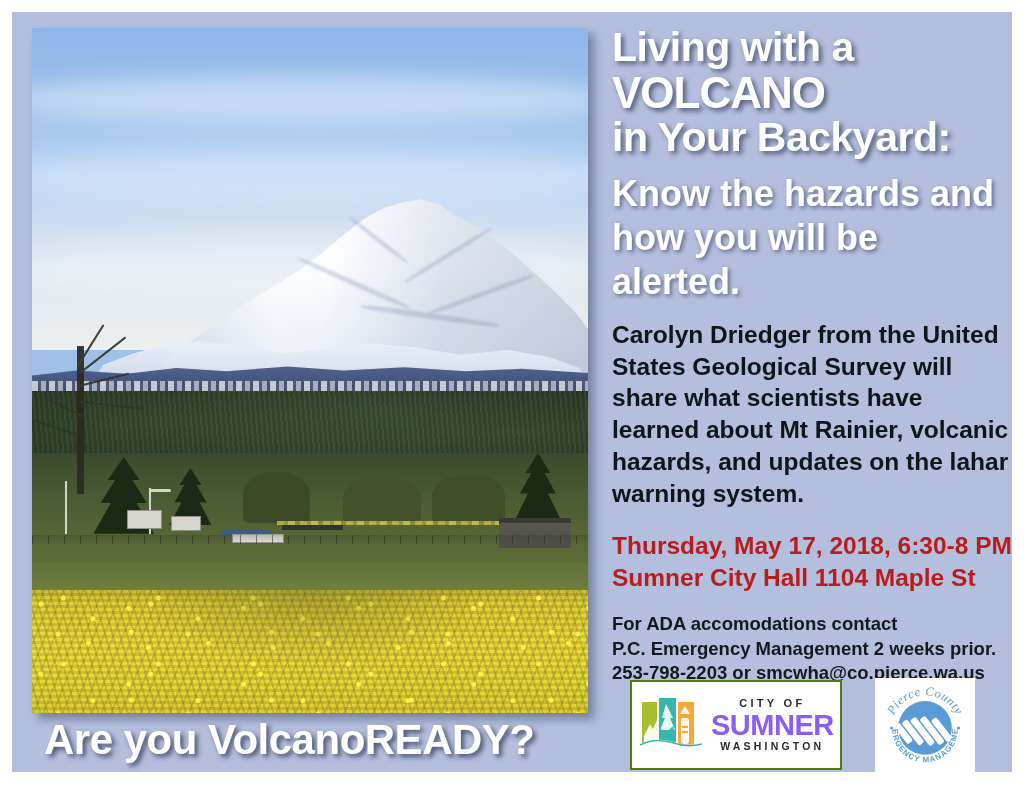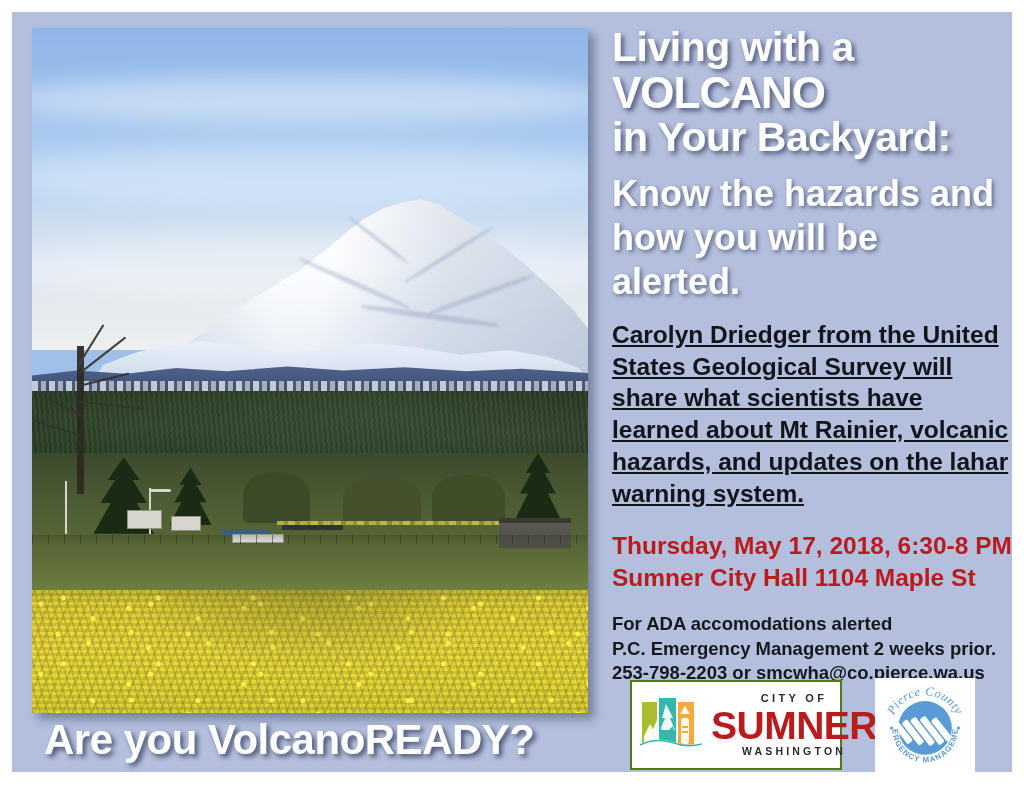--- a/index.html
+++ b/index.html
@@ -349,21 +349,20 @@
     line-height: 1.22;
     text-shadow: 2px 2px 4px rgba(40,50,80,0.60);
   }
 
   .body-copy {
     margin-top: 15px;
     color: #111418;
     font-weight: bold;
     font-size: 24.5px;
     line-height: 1.30;
-    text-decoration: underline;
   }
   .event-info {
     margin-top: 20px;
     color: #b91c1c;
     font-weight: bold;
     font-size: 24.5px;
     line-height: 1.30;
   }
   .ada {
     margin-top: 19px;
@@ -404,23 +403,23 @@
     align-items: center;
     line-height: 1;
   }
   .s-city-of {
     font-size: 11px;
     letter-spacing: 3.3px;
     color: #2a2a2a;
     font-weight: bold;
   }
   .s-sumner {
-    font-size: 39px;
+    font-size: 29px;
     letter-spacing: -0.5px;
-    color: #b91c1c;
+    color: #8b5cf6;
     font-weight: bold;
     margin: 2px 0 1px;
   }
   .s-wash {
     font-size: 10.5px;
     letter-spacing: 3.2px;
     color: #2a2a2a;
     font-weight: bold;
   }
   .pierce-box {
@@ -514,21 +513,21 @@
     </div>
 
     <div class="body-copy">Carolyn Driedger from the United States Geological Survey will share what scientists have learned about Mt Rainier, volcanic hazards, and updates on the lahar warning system.</div>
 
     <div class="event-info">
       <div>Thursday, May 17, 2018, 6:30-8 PM</div>
       <div>Sumner City Hall 1104 Maple St</div>
     </div>
 
     <div class="ada">
-      <div>For ADA accomodations alerted</div>
+      <div>For ADA accomodations contact</div>
       <div>P.C. Emergency Management 2 weeks prior.</div>
       <div>253-798-2203 or smcwha@co.pierce.wa.us</div>
     </div>
 
     <div class="logos">
 
       <div class="sumner-box">
         <div class="sumner-mark">
           <svg viewBox="0 0 62 58" width="62" height="58" aria-hidden="true">
             <rect x="2" y="6" width="15" height="42" fill="#a9bd2e"></rect>

